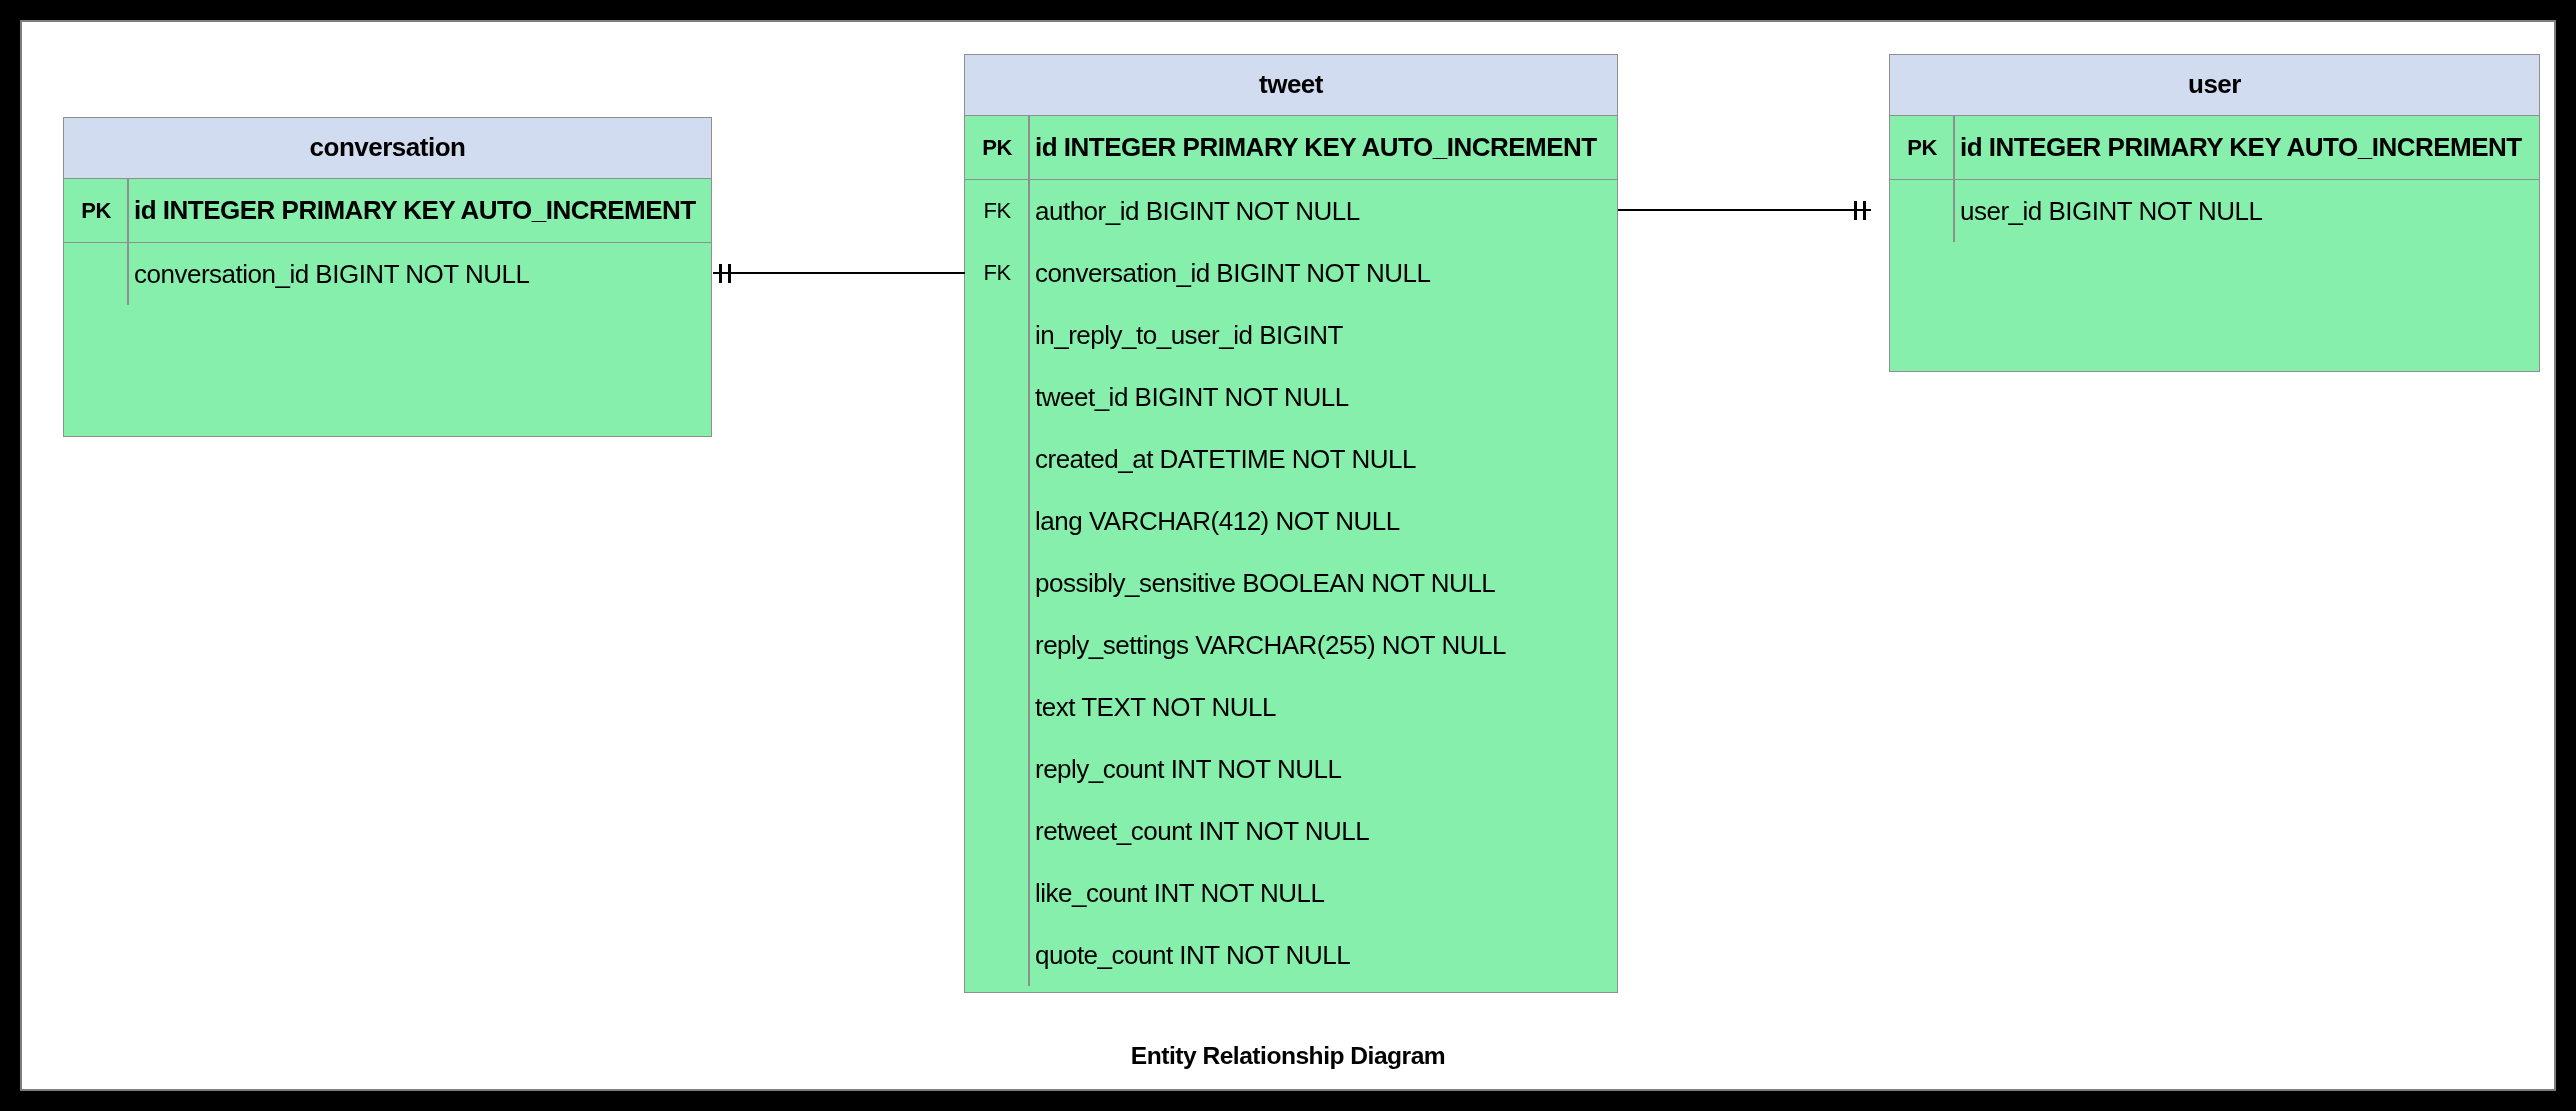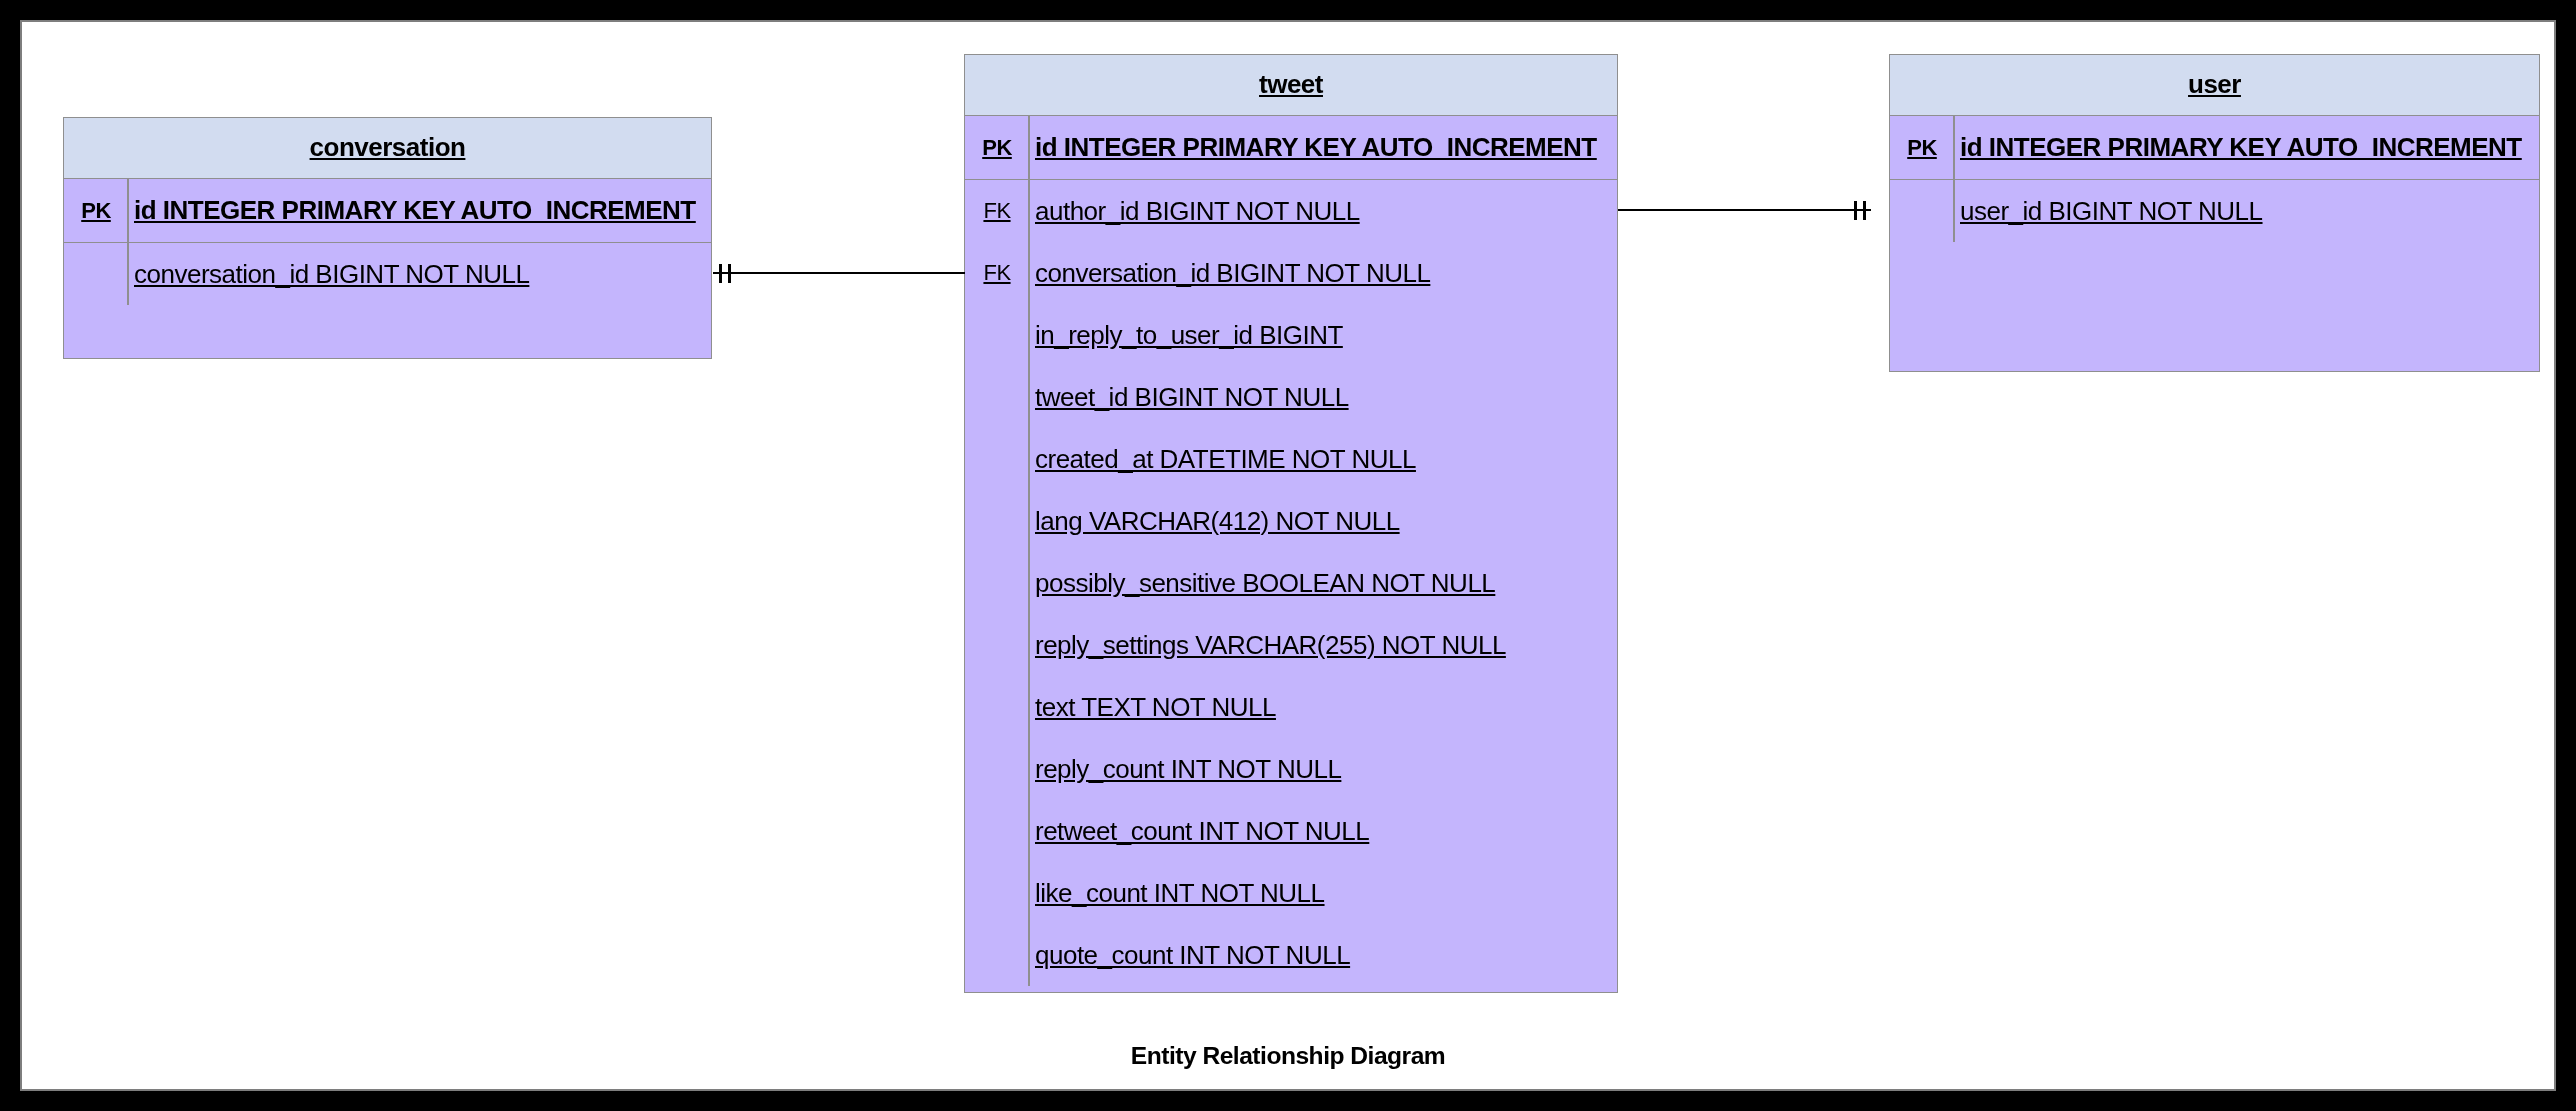--- a/index.html
+++ b/index.html
@@ -21,22 +21,21 @@
     left: 20px; top: 20px; right: 20px; bottom: 20px;
     background: #ffffff;
     border: 2.1px solid #7e7e7e;
     box-sizing: border-box;
   }
   
   .entity {
     position: absolute;
     box-sizing: border-box;
     border: 1.6px solid #8f8f8f;
-    background: #c4b5fd;
-    text-decoration: underline;
+    background: #86efac;
   }
   .entity-title {
     box-sizing: border-box;
     height: 61px;
     line-height: 59px;
     border-bottom: 1.6px solid #8f8f8f;
     background: #d2dcf0;
     text-align: center;
     font-weight: bold;
     font-size: 26px;
@@ -80,21 +79,21 @@
     align-items: center;
     padding-left: 6px;
     font-size: 26px;
     letter-spacing: -0.5px;
     white-space: nowrap;
     overflow: hidden;
   }
   .field.bold { font-weight: bold; }
 
   
-  .entity-conversation { left: 63px;  top: 117px; width: 649px; height: 242px; }
+  .entity-conversation { left: 63px;  top: 117px; width: 649px; height: 320px; }
   .entity-tweet        { left: 964px; top: 54px; width: 654px; height: 939px; }
   .entity-user         { left: 1871px; top: 54px; width: 651px; height: 318px; margin-left: 18px; }
 
   
   .connector {
     position: absolute;
     height: 2.1px;
     background: #000;
   }
   .connector-conversation-tweet { left: 713px; top: 272px; width: 252px; }

